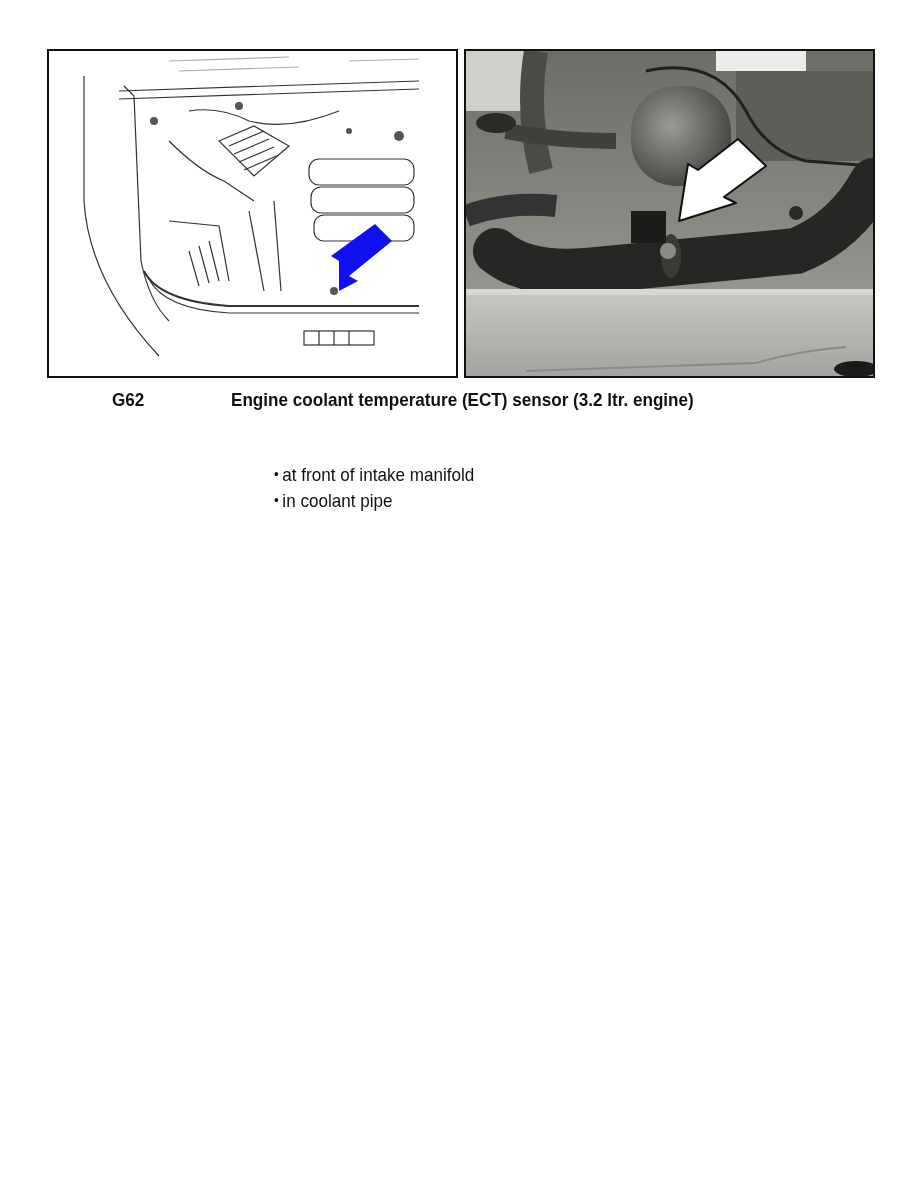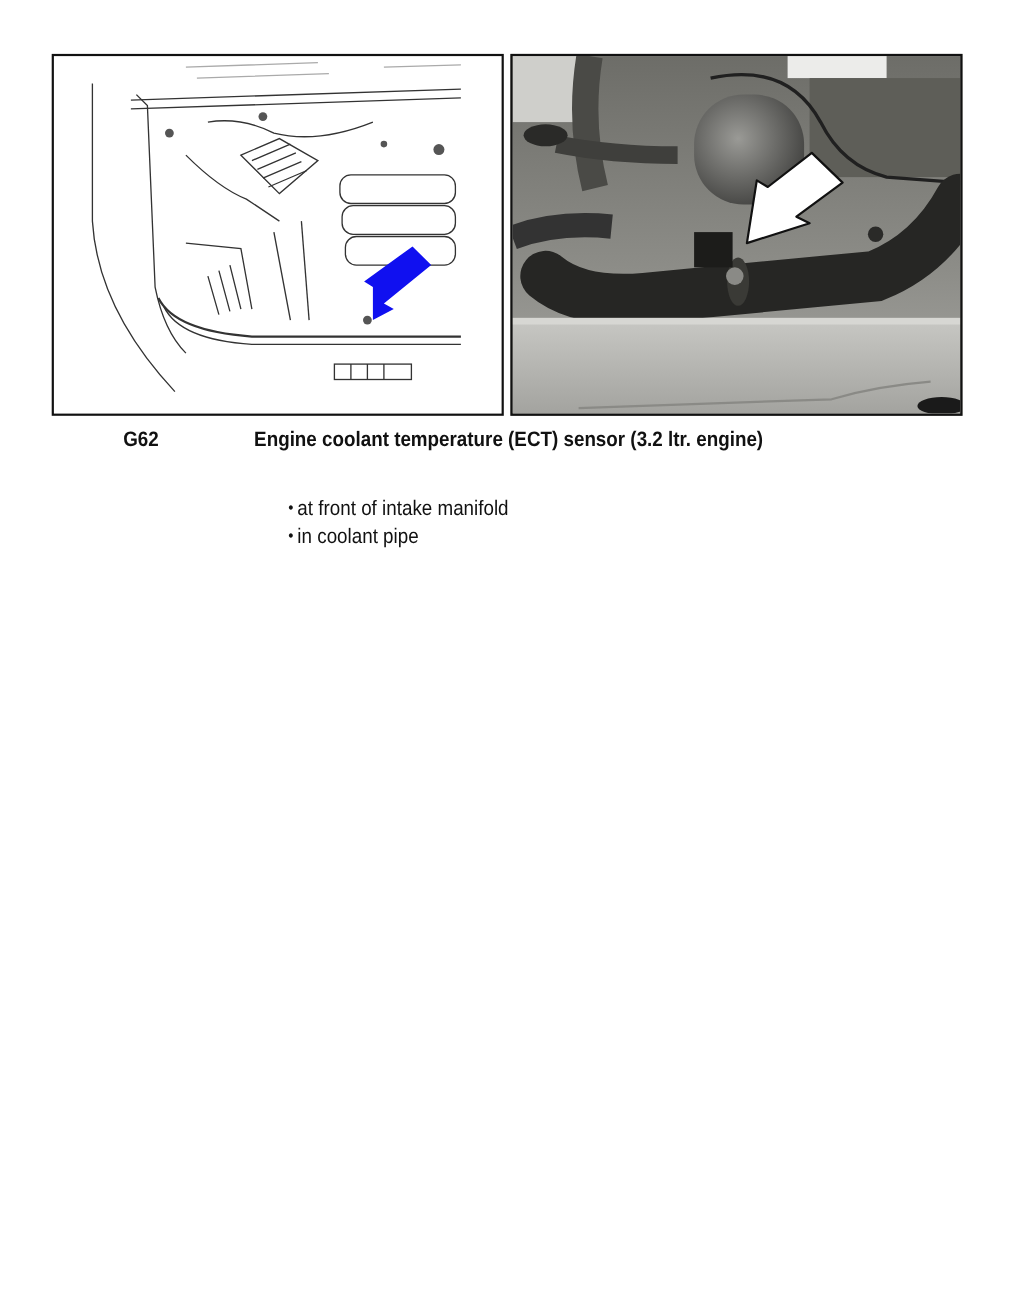--- a/index.html
+++ b/index.html
@@ -8,21 +8,21 @@
   .figure { position: absolute; top: 49px; width: 407px; height: 325px;
             border: 2px solid #111; overflow: hidden; }
   #fig-left { left: 47px; background: #fff; }
   #fig-right { left: 464px; background: #9a9a94; }
   .figure svg { display: block; width: 100%; height: 100%; }
   .caption { position: absolute; top: 389px; left: 0; width: 918px; height: 30px; margin-left: 24px; }
   .code { position: absolute; left: 88px; top: 0; font-weight: bold; font-size: 19px;
           transform: scaleX(0.9); transform-origin: left; }
   .title { position: absolute; left: 207px; top: 0; font-weight: bold; font-size: 19px;
            white-space: nowrap; transform: scaleX(0.9); transform-origin: left; }
-  .bullets { position: absolute; left: 262px; top: 450px; margin: 0; padding: 0; list-style: none;
+  .bullets { position: absolute; left: 262px; top: 450px; margin: 12px; padding: 0; list-style: none;
              font-size: 19px; line-height: 25px; }
   .bullets li { white-space: nowrap; transform: scaleX(0.9); transform-origin: left; }
   .bullets li::before { content: "\2022"; margin-right: 4px; font-size: 15px; position: relative; top: -2px; }
 </style>
 </head>
 <body>
 
 <div id="fig-left" class="figure">
   <svg viewBox="0 0 407 325">
     <g fill="none" stroke="#333" stroke-width="1.2">

